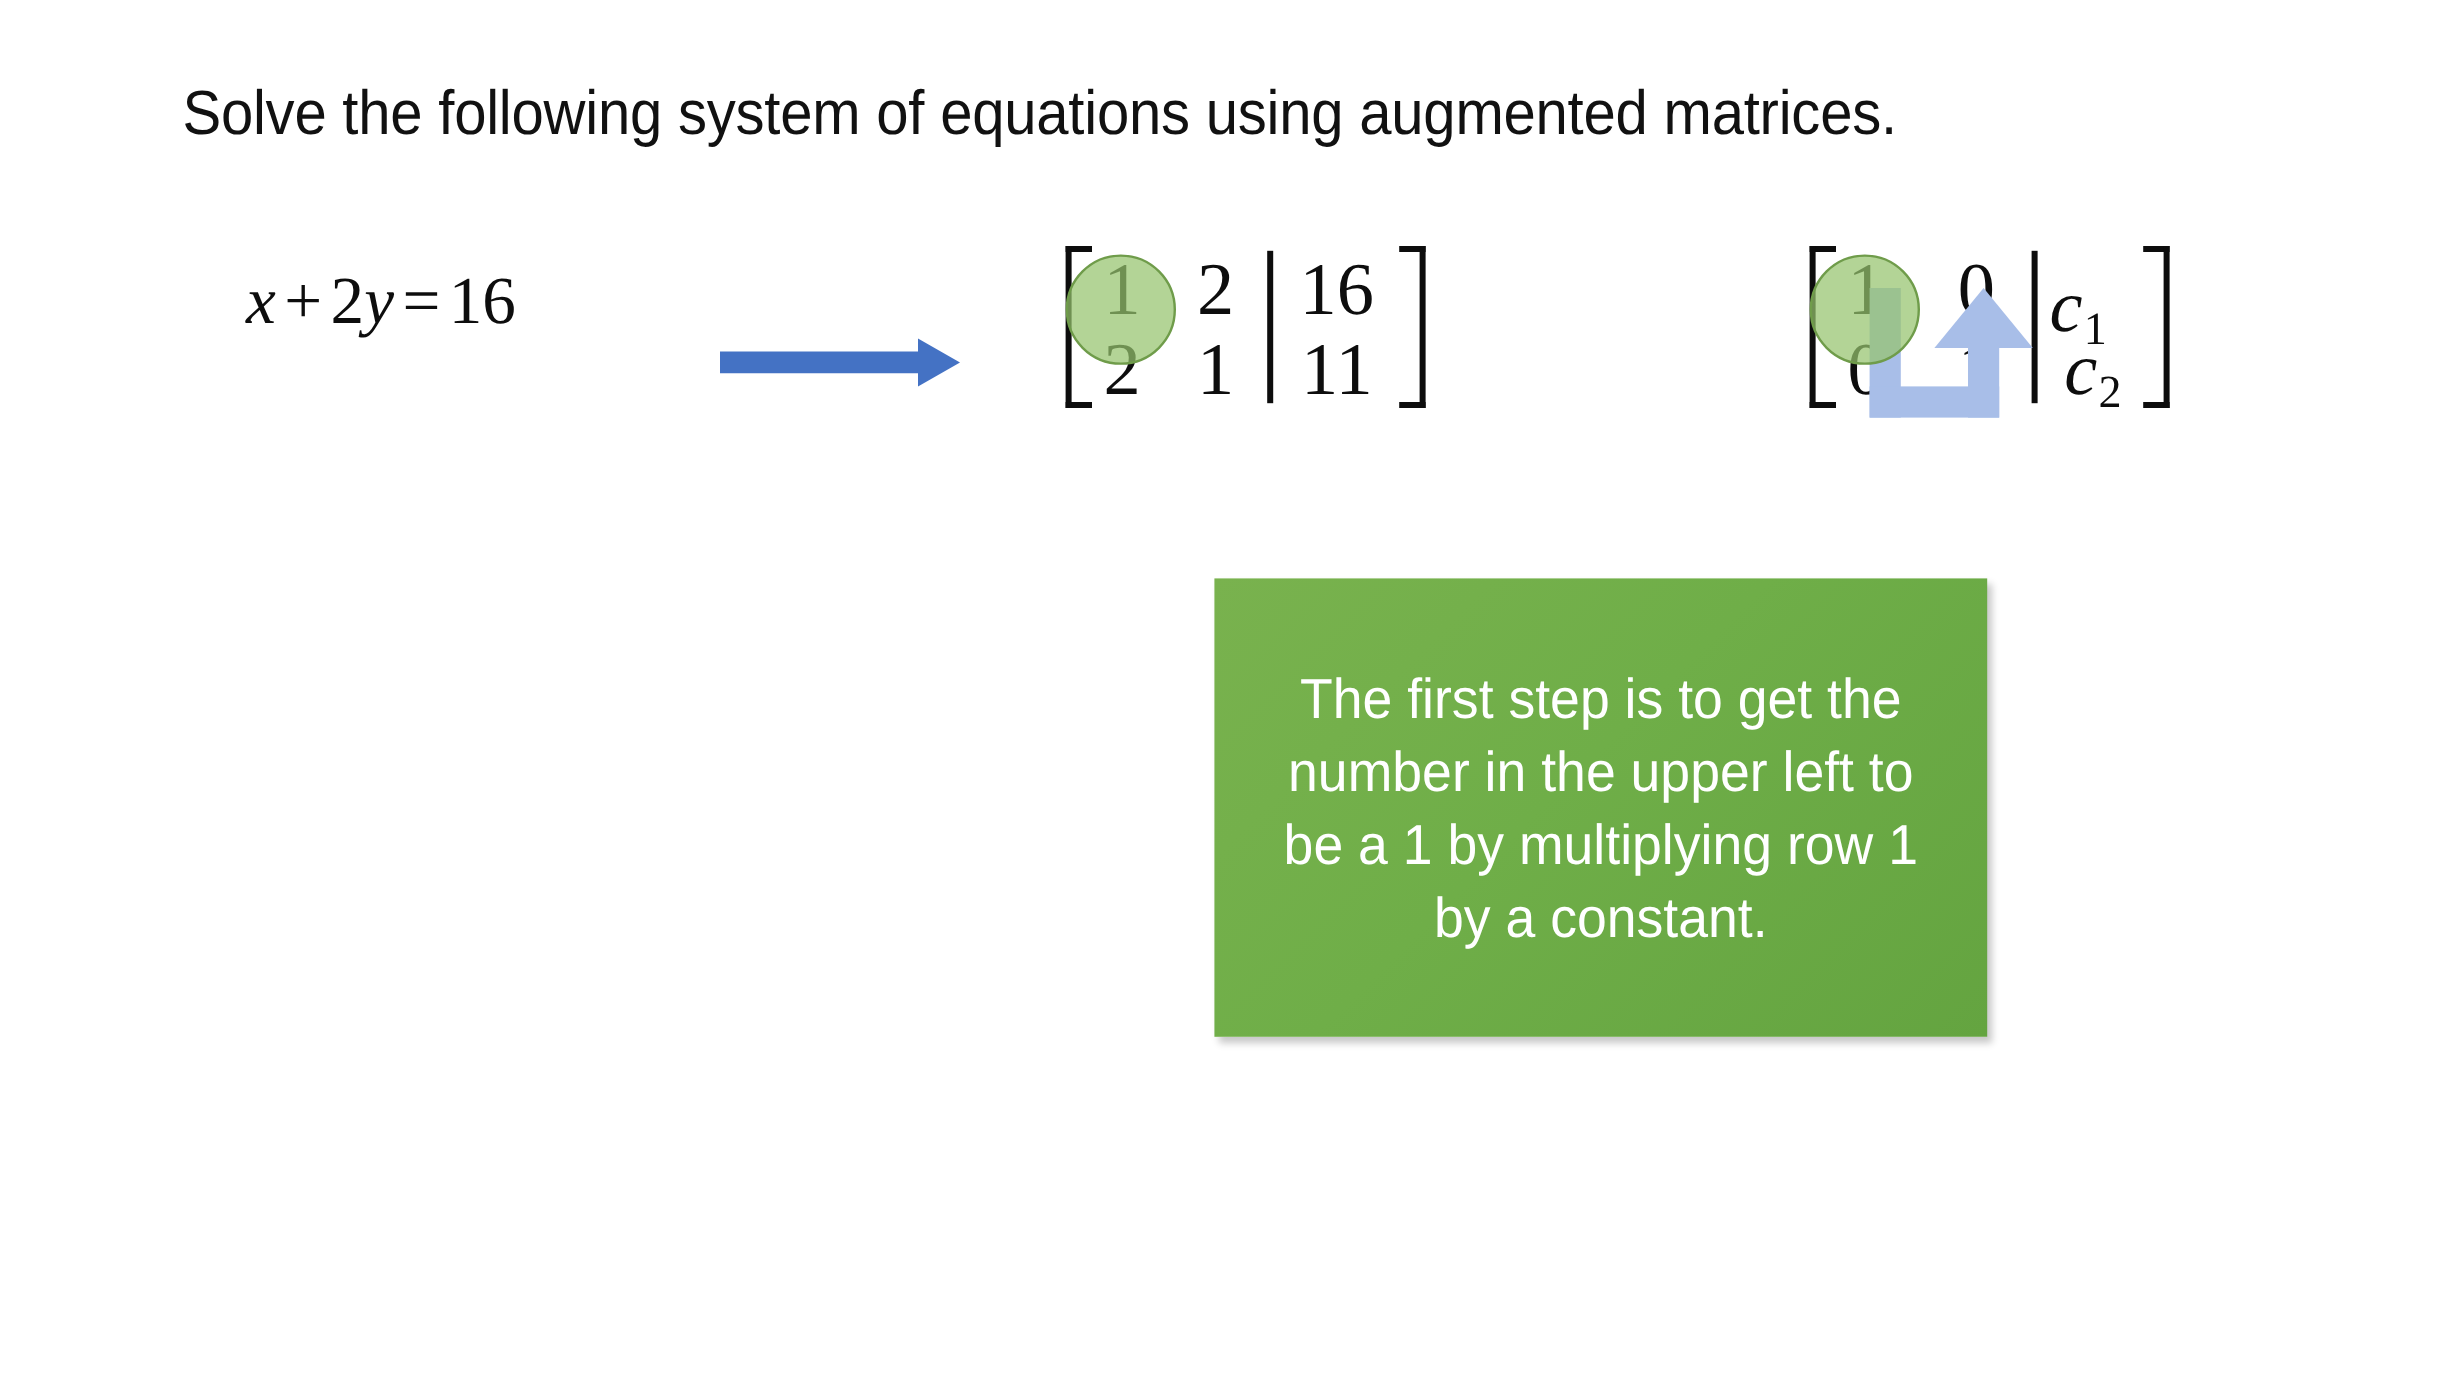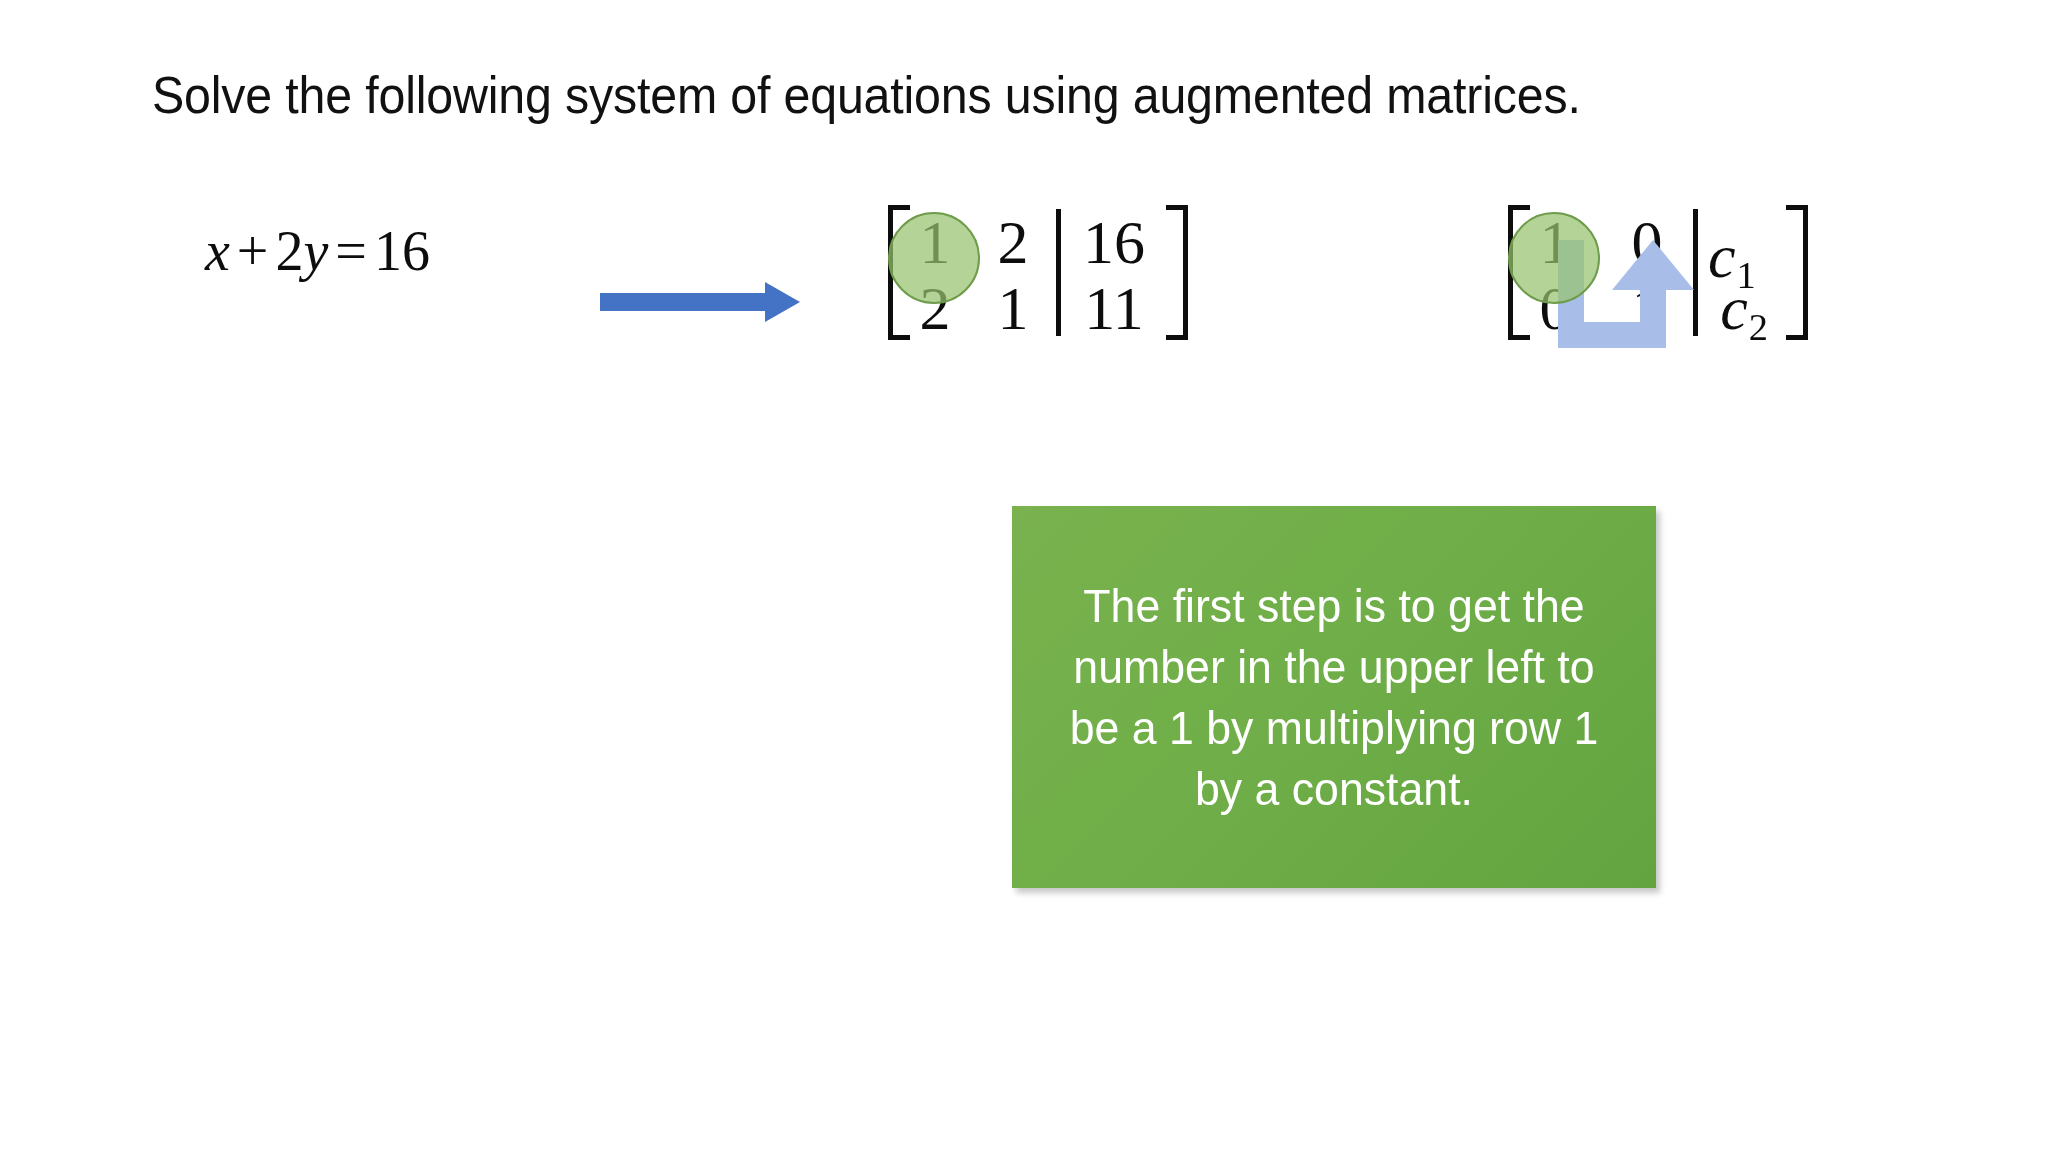--- a/index.html
+++ b/index.html
@@ -124,21 +124,21 @@
     top: 240px;
     width: 210px;
     height: 130px;
     pointer-events: none;
   }
 
   
   #callout-box {
     position: absolute;
     left: 1012px;
-    top: 506px;
+    top: 482px;
     width: 644px;
     height: 382px;
     background: linear-gradient(135deg, #79b24e 0%, #6fae48 45%, #64a440 100%);
     box-shadow: 4px 5px 6px rgba(0,0,0,0.22);
     box-sizing: border-box;
     display: flex;
     align-items: center;
     padding: 14px 26px;
   }
   #callout-text {

